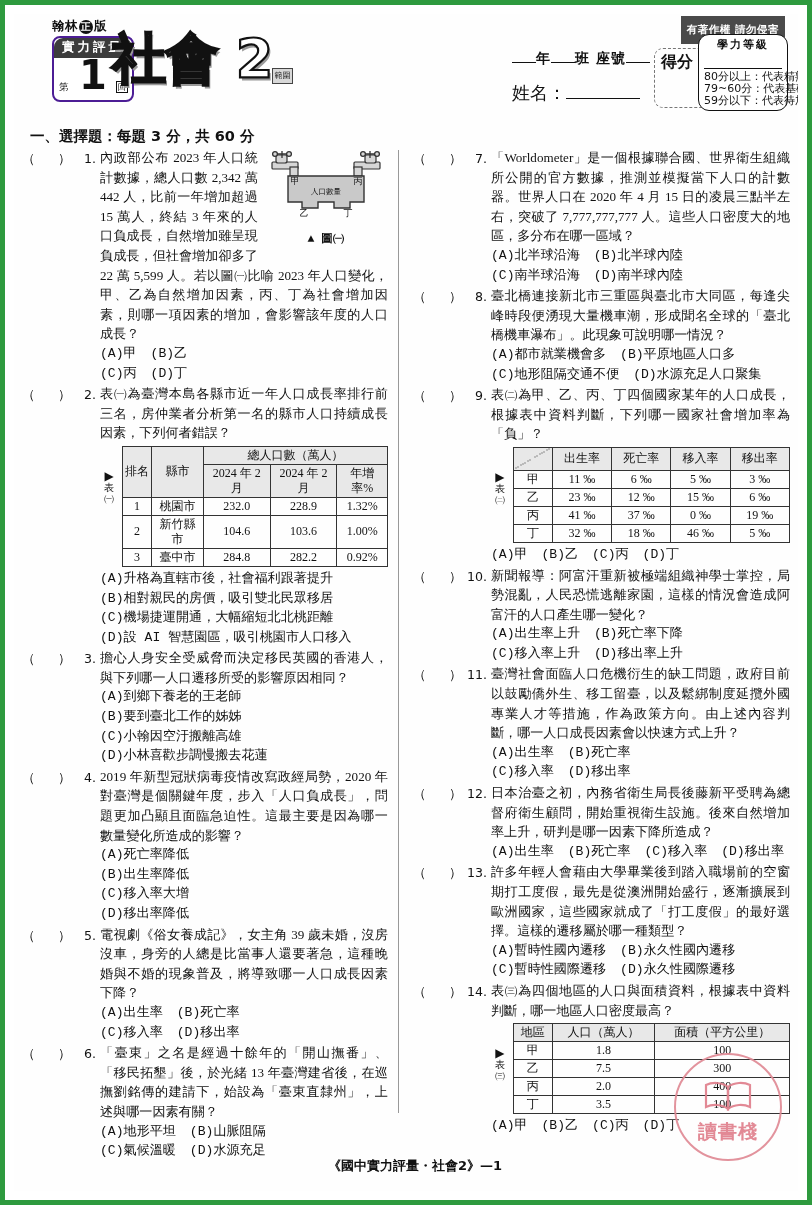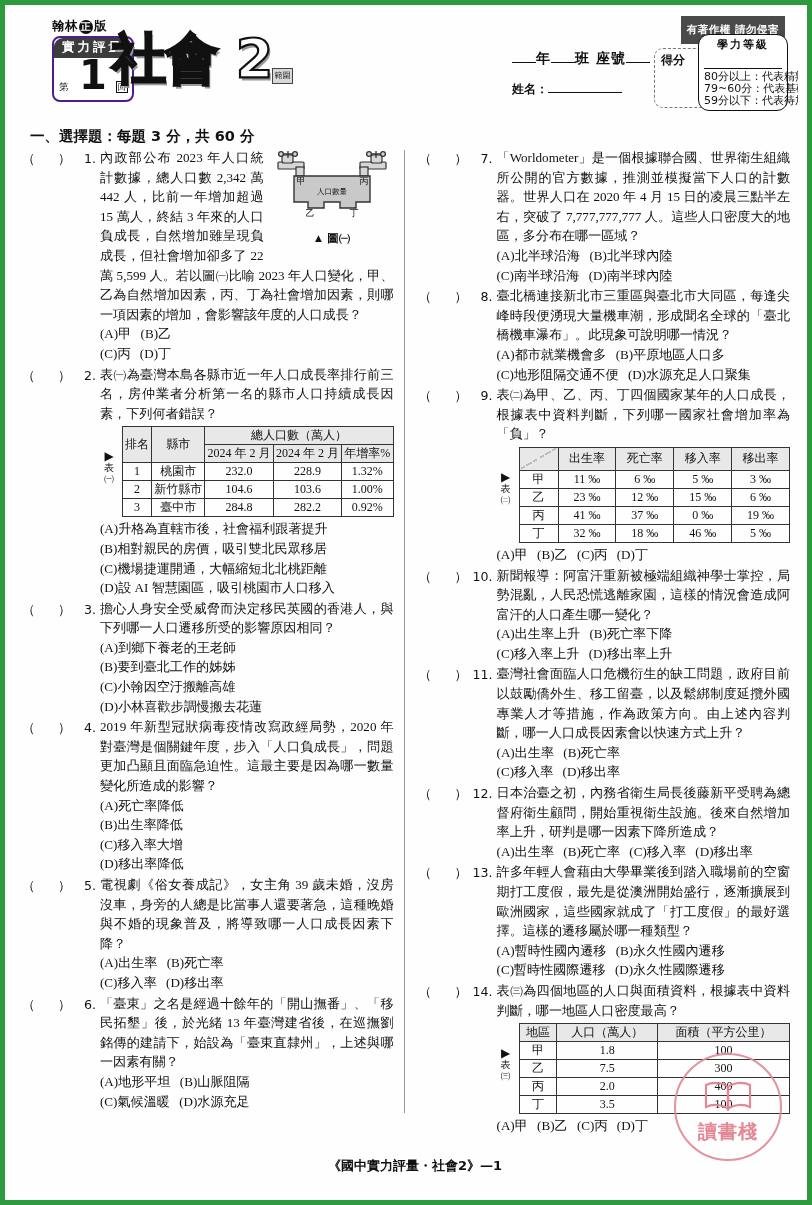--- a/index.html
+++ b/index.html
@@ -112,30 +112,30 @@
     padding:7px 6px;letter-spacing:.5px;
     font-family:"DejaVu Sans","Liberation Sans",sans-serif;
     white-space:nowrap;
   }
   .idbox{
     position:absolute;left:490px;top:30px;width:140px;height:56px;
     font-family:"DejaVu Sans","Liberation Sans",sans-serif;
   }
   .idline1{font-size:14px;font-weight:bold;letter-spacing:1px;white-space:nowrap;}
   .idline1 .ul{display:inline-block;border-bottom:1.3px solid #111;width:24px;}
-  .idline2{font-size:12px;font-weight:bold;margin-top:13px;white-space:nowrap;}
+  .idline2{font-size:18px;font-weight:normal;margin-top:13px;white-space:nowrap;}
   .idline2 .ul{display:inline-block;border-bottom:1.3px solid #111;width:74px;}
   .scorebox{
     position:absolute;left:632px;top:28px;
     width:70px;height:58px;
     border:1.5px dashed #777;border-radius:9px;
   }
   .scorebox span{
     position:absolute;left:6px;top:3px;
-    font-size:12px;font-weight:bold;
+    font-size:16px;font-weight:bold;
     font-family:"DejaVu Sans","Liberation Sans",sans-serif;
   }
   .gradebox{
     position:absolute;right:2px;top:14px;
     width:88px;
     border:1.5px solid #111;border-radius:11px;
     background:#fff;padding:2px 0 3px 0;
     font-family:"DejaVu Sans","Liberation Sans",sans-serif;
   }
   .gradebox .gt{
@@ -192,33 +192,33 @@
     flex:0 0 20px;
     text-align:right;
     font-size:12.6px;
     font-family:"DejaVu Sans","Liberation Sans",sans-serif;
     padding-top:1px;
     padding-right:4px;
   }
   .q .body{flex:1 1 auto;min-width:0;}
   .stem{text-align:justify;}
   .opts{display:block;}
-  .optline{white-space:nowrap;}
+  .optline{white-space:nowrap;font-family:Liberation Mono, monospace;}
   .opt{display:inline-block;margin-right:6px;}
 
   
   .figwrap{
     float:right;
     width:124px;
     margin:2px 0 2px 6px;
     text-align:center;
   }
   .figcap{
     font-size:11.5px;font-weight:bold;margin-top:1px;
-    font-family:Liberation Sans, sans-serif;
+    font-family:Liberation Mono, monospace;
   }
 
   
   .tblwrap{position:relative;margin:3px 0 2px 22px;}
   .tbl-tag{
     position:absolute;left:-24px;top:24px;
     width:22px;text-align:center;
     font-size:10px;line-height:11px;
     font-family:"DejaVu Sans","Liberation Sans",sans-serif;
   }

